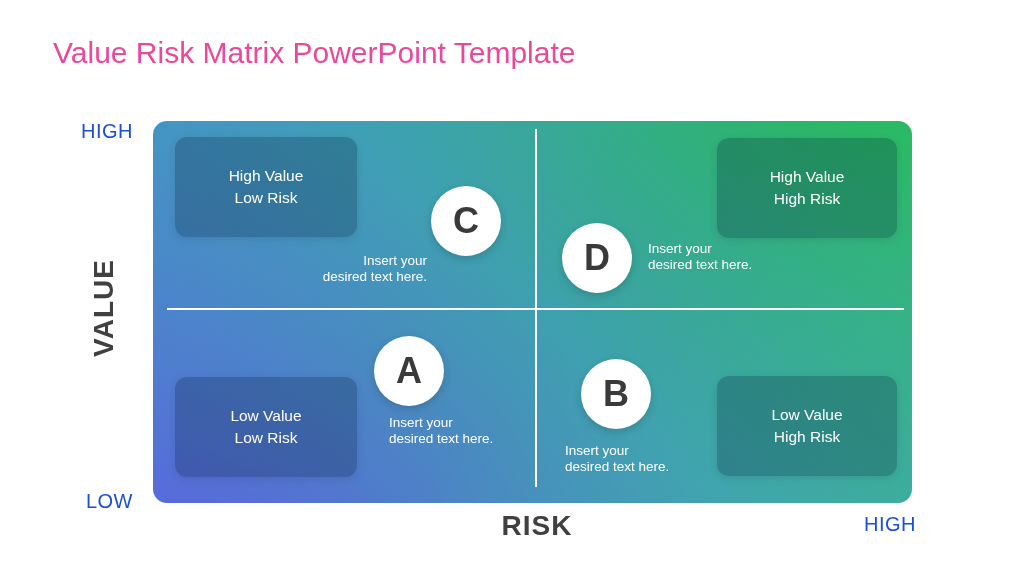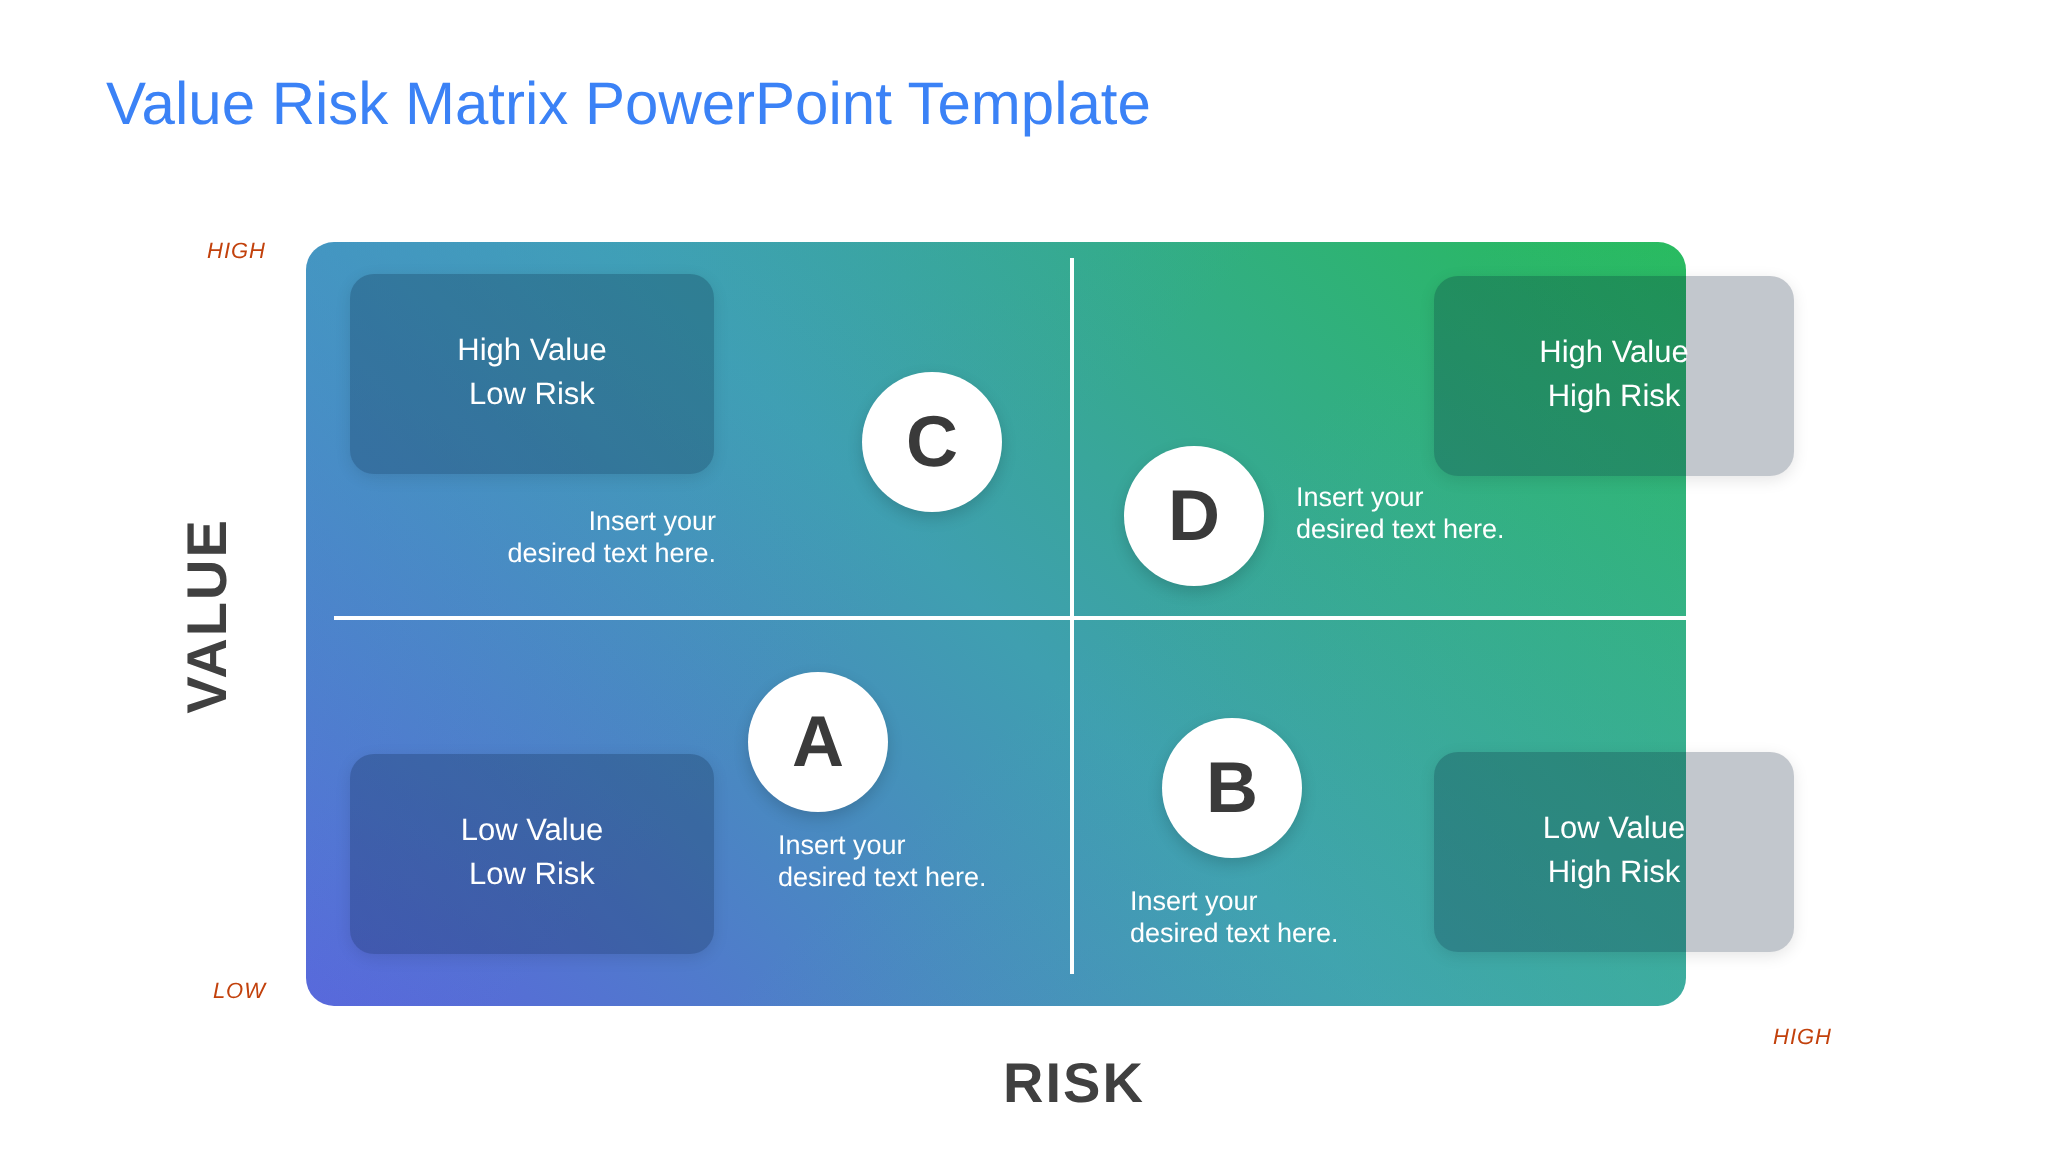--- a/index.html
+++ b/index.html
@@ -10,30 +10,30 @@
     position: relative;
     overflow: hidden;
   }
   .slide { position: absolute; inset: 0; }
 
   .title {
     position: absolute;
     left: 53px; top: 36px;
     font-size: 30px;
     font-weight: 400;
-    color: #3b82f6;
+    color: #ec4899;
     letter-spacing: 0px;
     white-space: nowrap;
   }
 
   
   .matrix {
     position: absolute;
     left: 153px; top: 121px;
-    width: 690px; height: 382px;
+    width: 759px; height: 382px;
     border-radius: 14px;
     background:
       linear-gradient(135deg, rgba(64,160,200,0.45) 0%, rgba(64,160,200,0) 45%,
                               rgba(68,178,171,0) 55%, rgba(68,178,171,0.45) 100%),
       linear-gradient(45deg, #5b63de 0%, #3f9fb0 50%, #26bc58 100%);
     padding-left: 16px;
   }
 
   .divider { position: absolute; background: #ffffff; }
   .divider.v { left: 382px; top: 8px; width: 2px; height: 358px; }
@@ -87,44 +87,42 @@
     white-space: pre-line;
   }
   .ph.ph-c { right: 485px; top: 132px; text-align: right; }
   .ph.ph-d { left: 495px; top: 120px; text-align: left; }
   .ph.ph-a { left: 236px; top: 294px; text-align: left; }
   .ph.ph-b { left: 412px; top: 322px; text-align: left; }
 
   
   .axis-end {
     position: absolute;
-    font-size: 11px;
-    color: #c2410c;
+    font-size: 20px;
+    color: #1d4ed8;
     letter-spacing: 0.5px;
-    font-style: italic;
   }
   .axis-end.y-high { right: 891px; top: 120px; }
   .axis-end.y-low  { right: 891px; top: 490px; }
   .axis-end.x-high { right: 108px; top: 513px; }
 
   .axis-title {
     position: absolute;
     font-size: 28px;
     font-weight: 700;
     color: #404040;
     letter-spacing: 1px;
   }
   .axis-title.value {
     left: 104px; top: 308px;
     transform: translate(-50%, -50%) rotate(-90deg);
   }
   .axis-title.risk {
     left: 537px; top: 510px;
     transform: translateX(-50%);
-    margin-top: 16px;
   }
 </style>
 </head>
 <body>
 
 <div class="slide">
 
   <h1 class="title">Value Risk Matrix PowerPoint Template</h1>
 
   <div class="axis-end y-high">HIGH</div>

